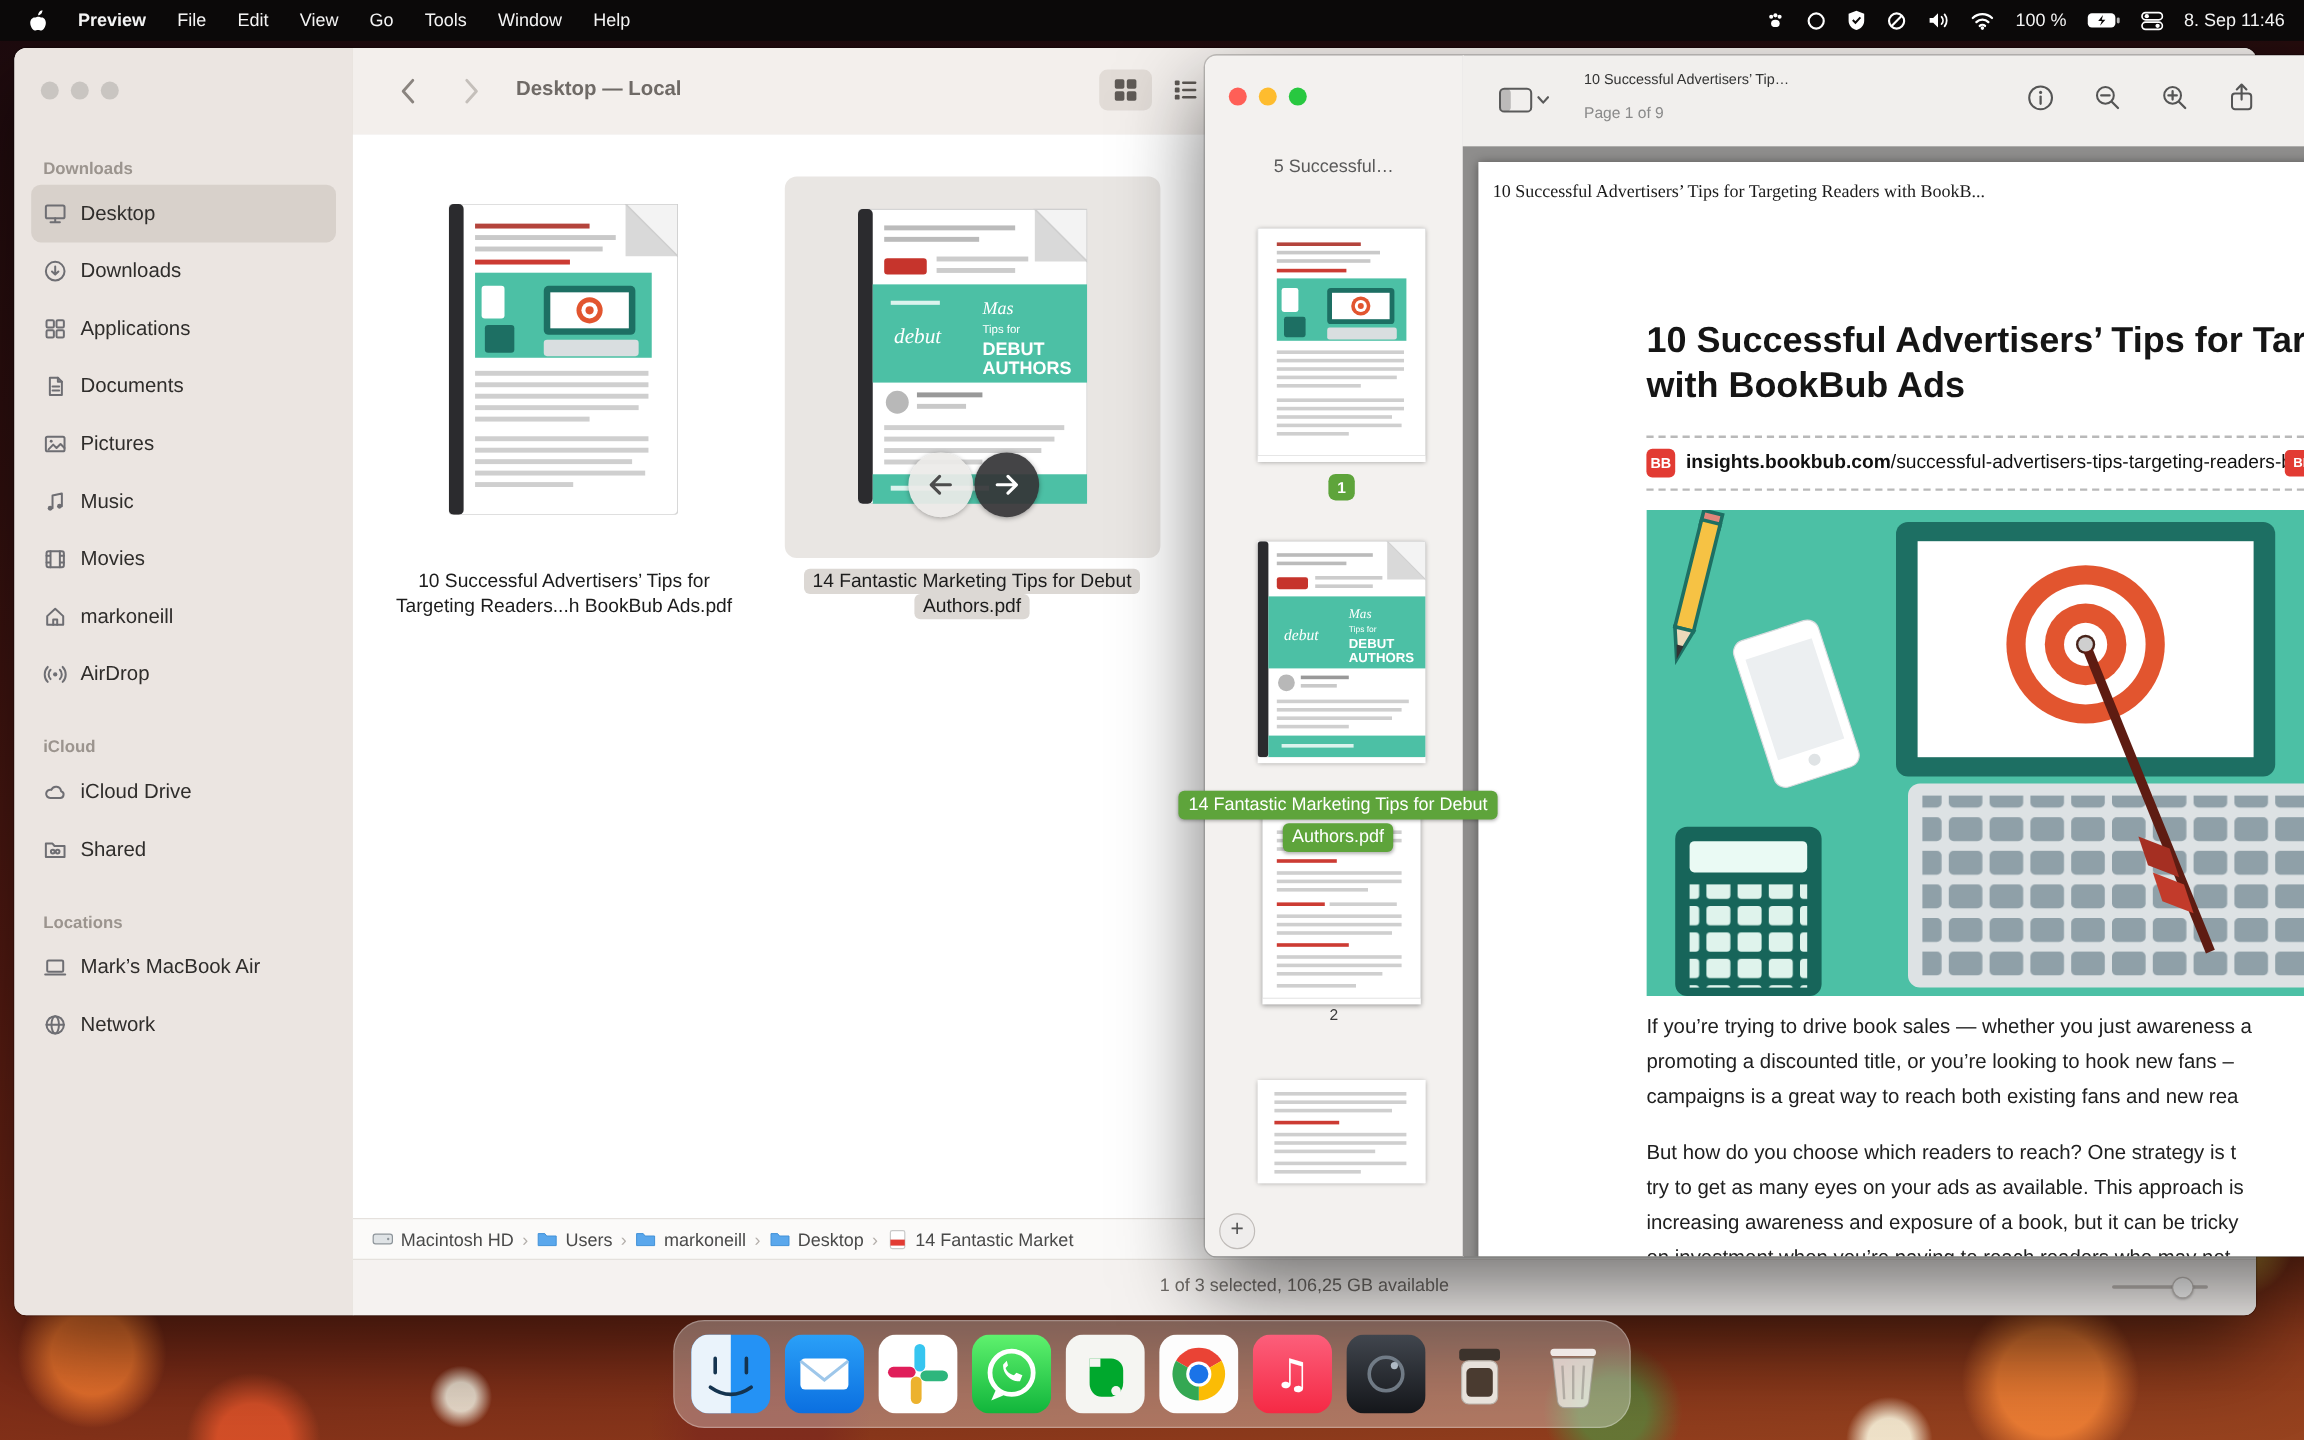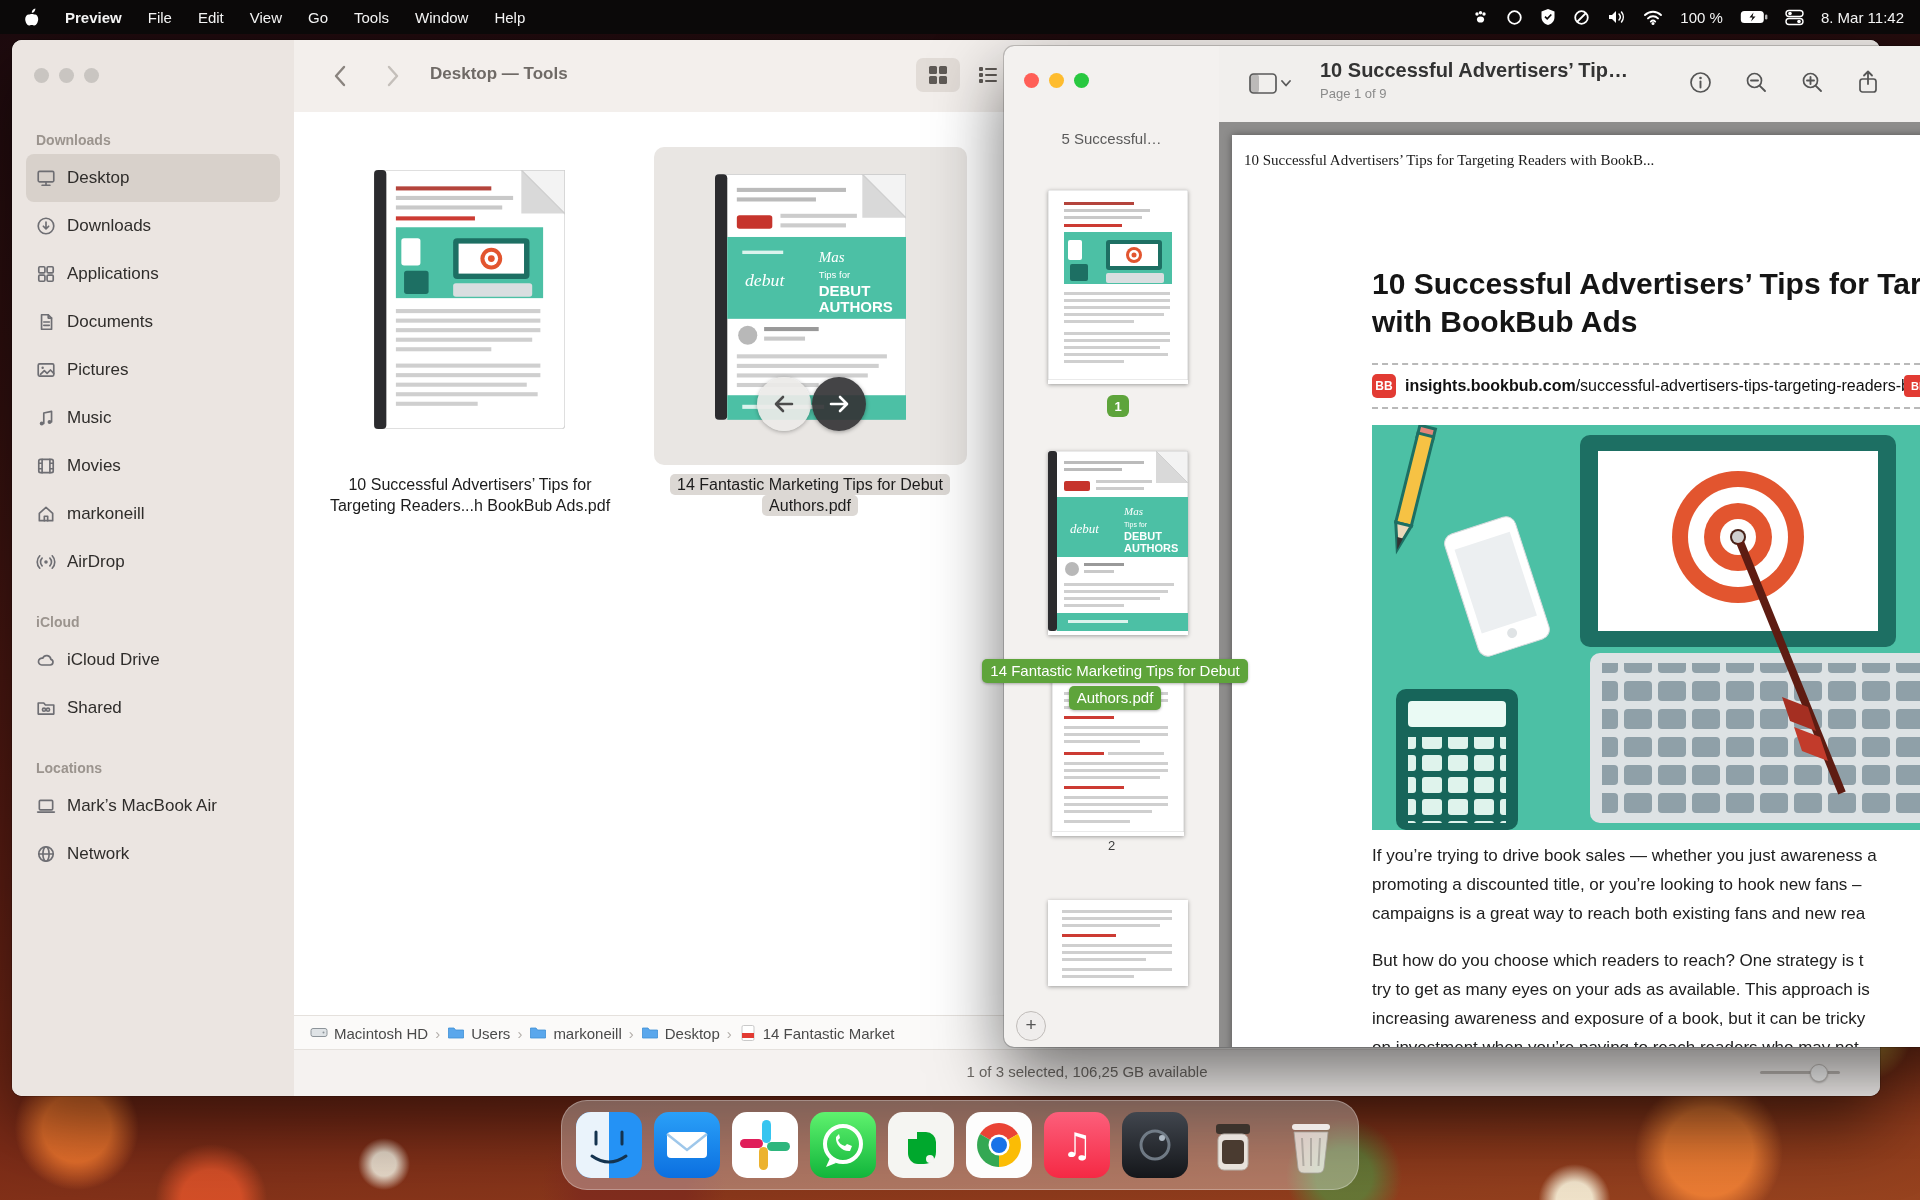--- a/index.html
+++ b/index.html
@@ -55,21 +55,21 @@
   #finder .statusbar{position:absolute;left:0;right:0;bottom:0;height:46px;border-top:1px solid #e5e1dd;background:#f5f2f0;}
   #finder .statustext{position:absolute;left:0;right:0;top:13px;text-align:center;font-size:15px;color:#6e6a66;}
   .sizeslider{position:absolute;right:40px;top:21px;width:80px;height:3px;background:#bdb8b4;border-radius:2px;}
   .sizeknob{position:absolute;right:12px;top:-7px;width:16px;height:16px;border-radius:50%;background:#fdfdfd;border:1px solid #c4bfbb;box-shadow:0 1px 2px rgba(0,0,0,.25);}
   
   #preview{left:1004px;top:46px;width:1160px;height:1001px;background:#8e8d8c;z-index:20;}
   #preview .psidebar{position:absolute;left:0;top:0;bottom:0;width:215px;background:#f3f1ef;border-right:1px solid #d4d1cf;}
   #preview .lights{position:absolute;left:20px;top:27px;}
   .pthumb{position:absolute;box-shadow:0 1px 4px rgba(0,0,0,.35);background:#fff;}
   #preview .ptoolbar{position:absolute;left:215px;right:0;top:0;height:76px;background:#f1efed;border-bottom:1px solid #d6d3d1;}
-  #preview .ptitle{position:absolute;left:101px;top:13px;font-size:20px;font-weight:700;color:#333;}
+  #preview .ptitle{position:absolute;left:101px;top:13px;font-size:12px;font-weight:400;color:#333;}
   #preview .psub{position:absolute;left:101px;top:40px;font-size:13px;color:#8a8a8a;}
   #preview .ptools{position:absolute;left:470px;top:0;bottom:0;display:flex;align-items:center;gap:33px;}
   #preview .pcontent{position:absolute;left:215px;right:0;top:76px;bottom:0;background:#8e8d8c;overflow:hidden;}
   #page{position:absolute;left:13px;top:13px;width:1200px;height:1400px;background:#fff;box-shadow:0 0 8px rgba(0,0,0,.4);}
   .docline{position:absolute;white-space:nowrap;font-size:17px;color:#202020;}
   .sbtitle{position:absolute;top:84px;left:0;right:0;text-align:center;font-size:15px;color:#5a5a5a;}
   .pagenum{position:absolute;left:0;right:0;text-align:center;font-size:13px;color:#3c3c3c;}
   .badge{position:absolute;width:22px;height:22px;border-radius:6px;background:#5ea43b;color:#fff;font-size:13px;font-weight:700;display:flex;align-items:center;justify-content:center;}
   .plusbtn{position:absolute;left:12px;top:965px;width:28px;height:28px;border-radius:50%;background:#efedec;border:1px solid #c0bcb9;color:#555;font-size:19px;line-height:26px;text-align:center;}
   
@@ -150,21 +150,21 @@
           </svg>
       </span>
       <span class="mbicon">
         <svg width="19" height="17" viewBox="0 0 19 17">
             <rect x="1" y="1.5" width="17" height="6" rx="3" stroke="#fff" stroke-width="1.4" fill="none"></rect>
             <circle cx="5" cy="4.5" r="1.8" fill="#fff"></circle>
             <rect x="1" y="9.5" width="17" height="6" rx="3" stroke="#fff" stroke-width="1.4" fill="none"></rect>
             <circle cx="14" cy="12.5" r="1.8" fill="#fff"></circle>
           </svg>
       </span>
-      <span>8. Mar 11:42</span>
+      <span>8. Sep 11:46</span>
     </div>
   </div>
 
   <div id="finder" class="window">
     <div class="sidebar">
       <div class="lights">
         <div class="light"></div>
         <div class="light"></div>
         <div class="light"></div>
       </div>
@@ -276,21 +276,21 @@
         <div class="navchev" style="left:28px;">
           <svg width="13" height="22" viewBox="0 0 13 22">
               <path d="M11 2 L3 11 L11 20" stroke="#8a847f" stroke-width="2.4" fill="none" stroke-linecap="round" stroke-linejoin="round"></path>
             </svg>
         </div>
         <div class="navchev" style="left:82px;">
           <svg width="13" height="22" viewBox="0 0 13 22">
               <path d="M2 2 L10 11 L2 20" stroke="#c4bfba" stroke-width="2.4" fill="none" stroke-linecap="round" stroke-linejoin="round"></path>
             </svg>
         </div>
-        <div class="wtitle">Desktop — Tools</div>
+        <div class="wtitle">Desktop — Local</div>
         <div class="viewbtn active" style="left:622px;">
           <svg width="20" height="20" viewBox="0 0 20 20" fill="#5f5a56">
               <rect x="1" y="1" width="8" height="8" rx="1.5"></rect>
               <rect x="11" y="1" width="8" height="8" rx="1.5"></rect>
               <rect x="1" y="11" width="8" height="8" rx="1.5"></rect>
               <rect x="11" y="11" width="8" height="8" rx="1.5"></rect>
             </svg>
         </div>
         <div class="viewbtn" style="left:672px;">
           <svg width="20" height="20" viewBox="0 0 20 20">

